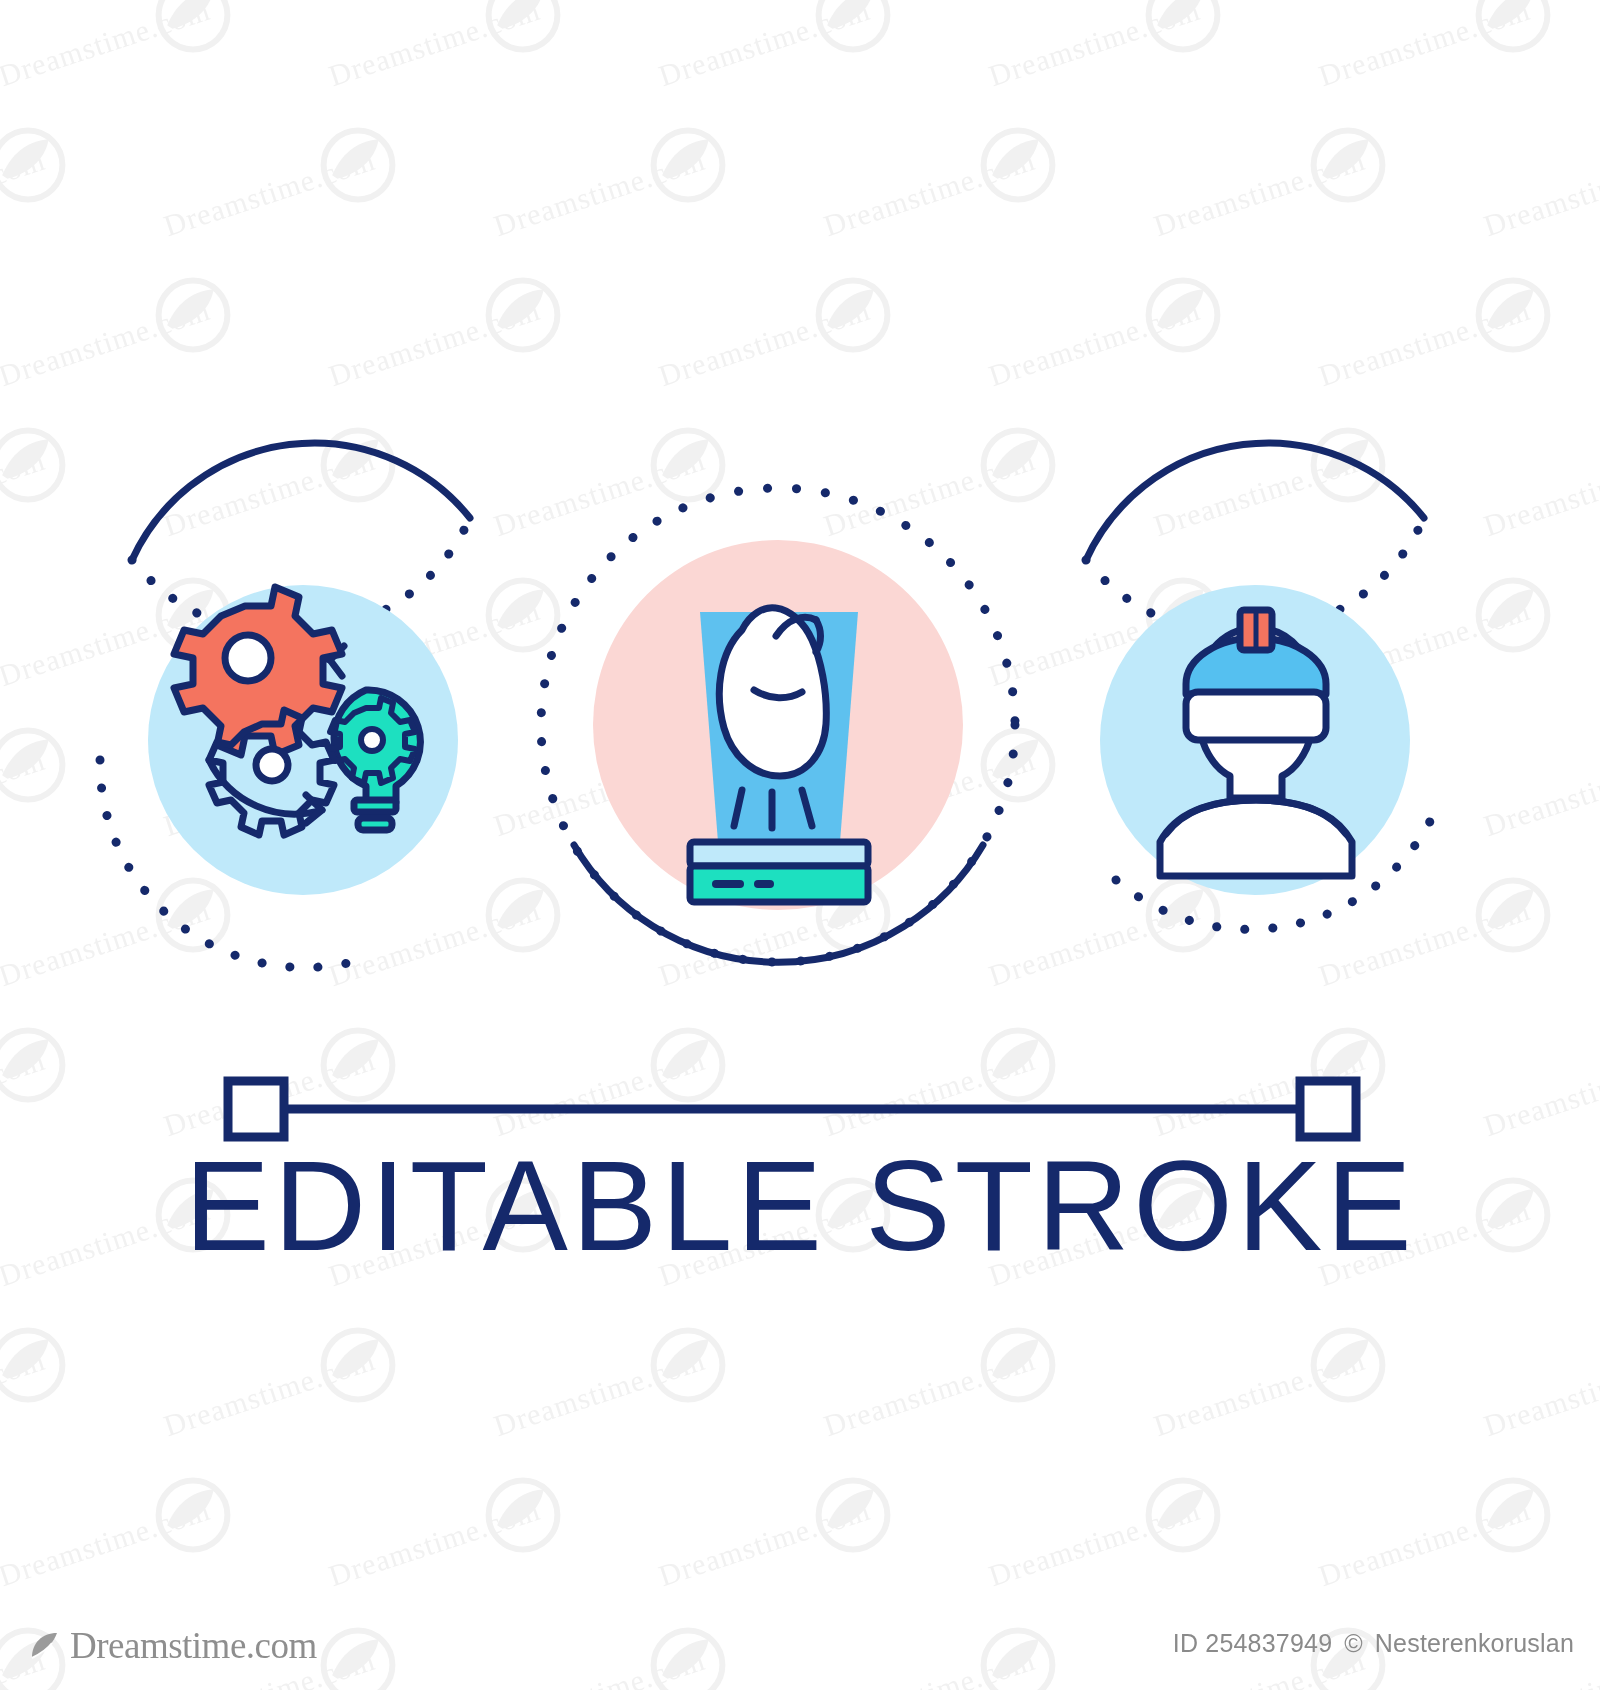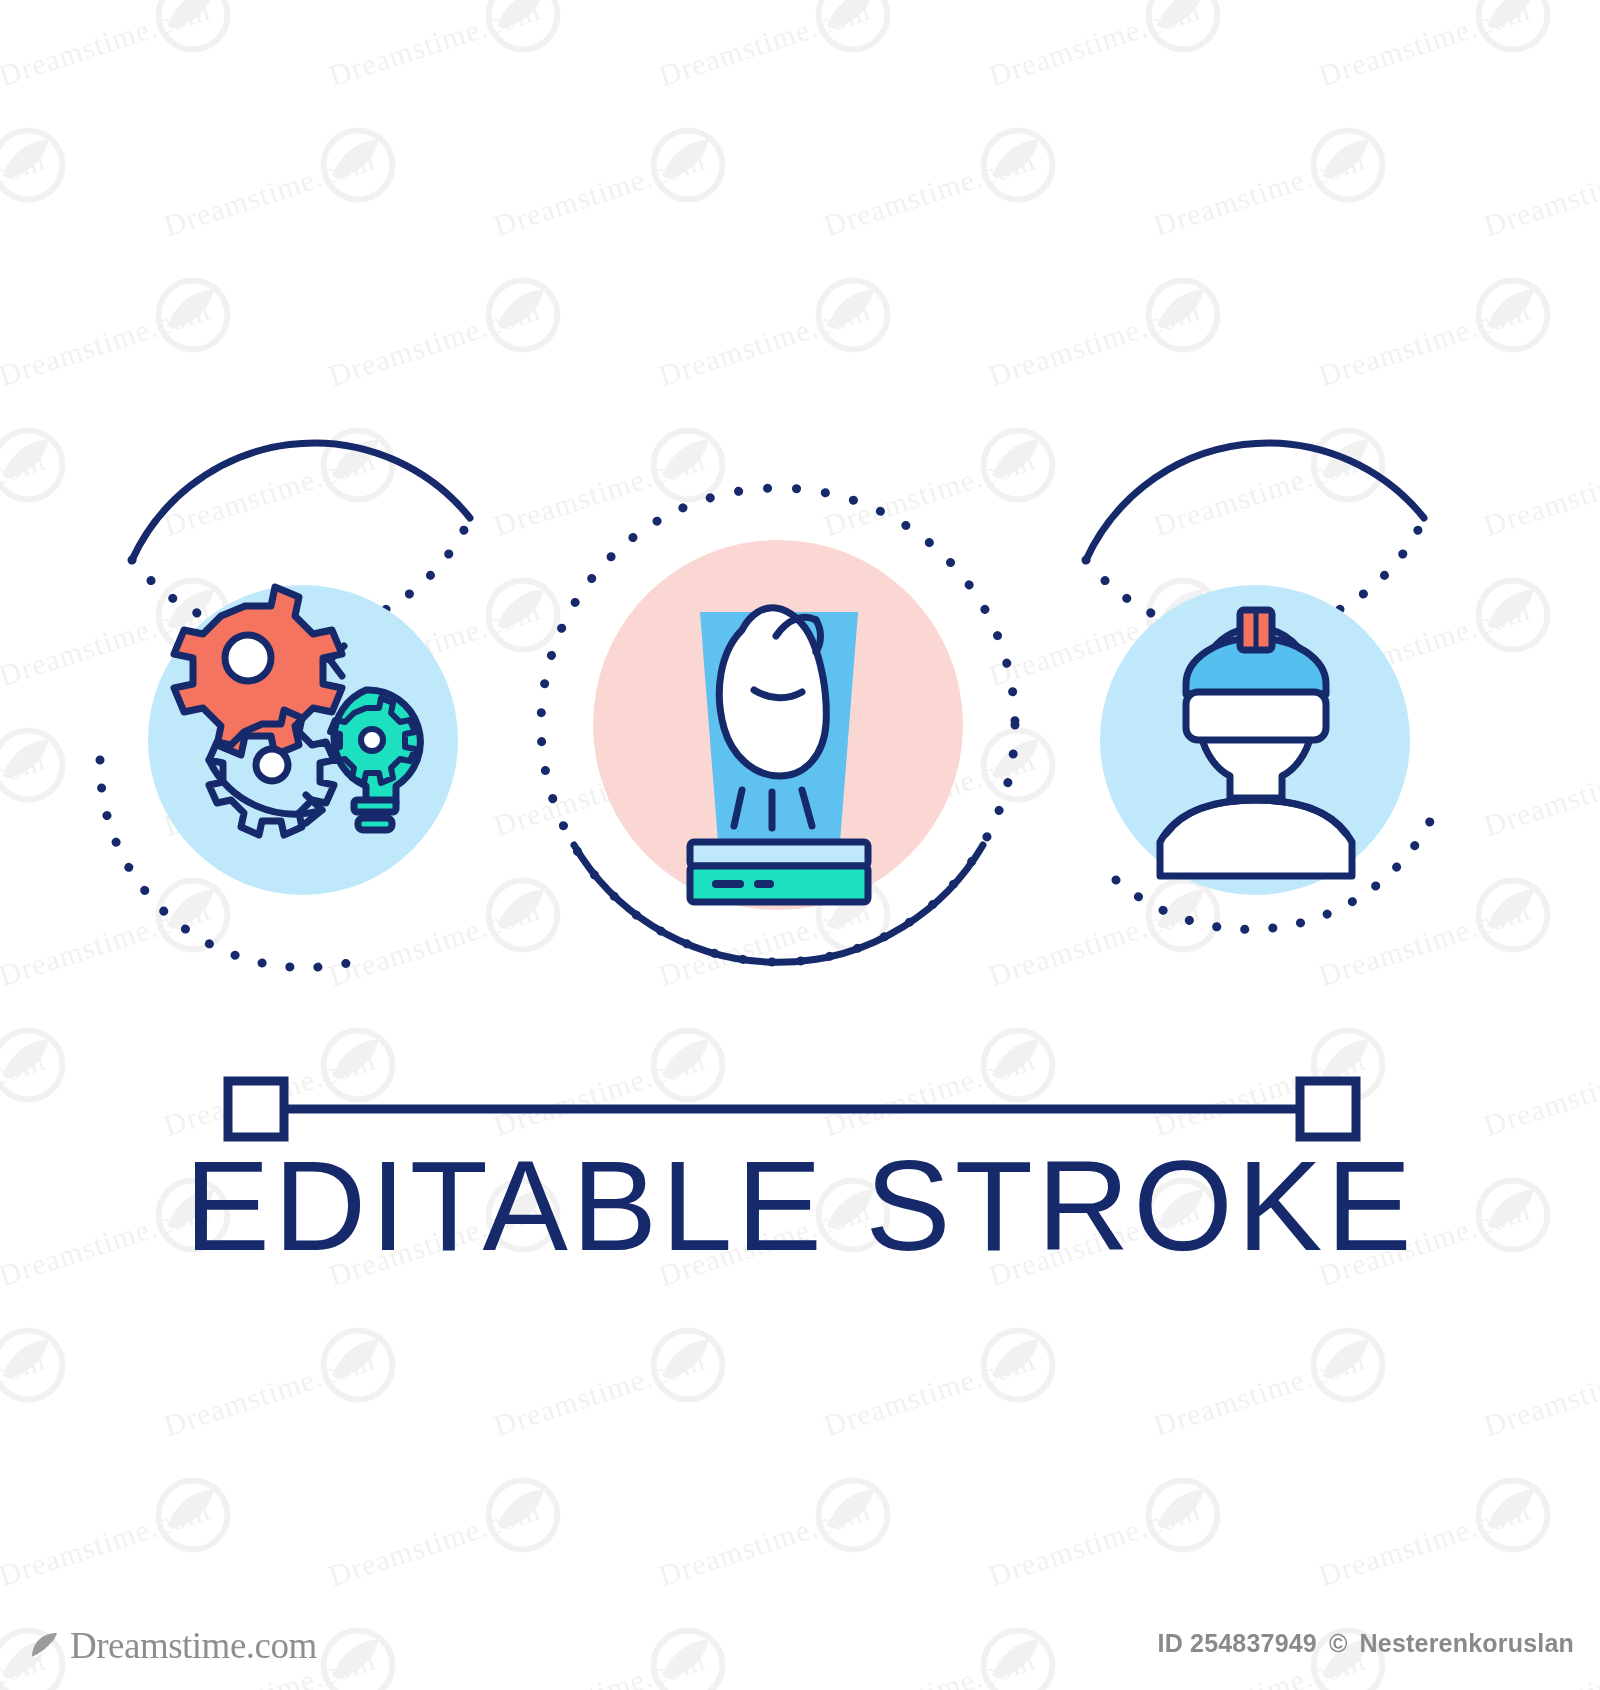--- a/index.html
+++ b/index.html
@@ -82,21 +82,20 @@
   #credit {
     position: absolute;
     right: 26px;
     bottom: 32px;
     display: flex;
     gap: 12px;
     font-family: "Liberation Sans", sans-serif;
     font-size: 25px;
     color: #8a8a8a;
     letter-spacing: 0.2px;
-    font-weight: bold;
   }
   #credit .copy-glyph {
     font-size: 25px;
     color: #8a8a8a;
   }
 </style>
 </head>
 <body>
 
 <div id="watermark-layer">

